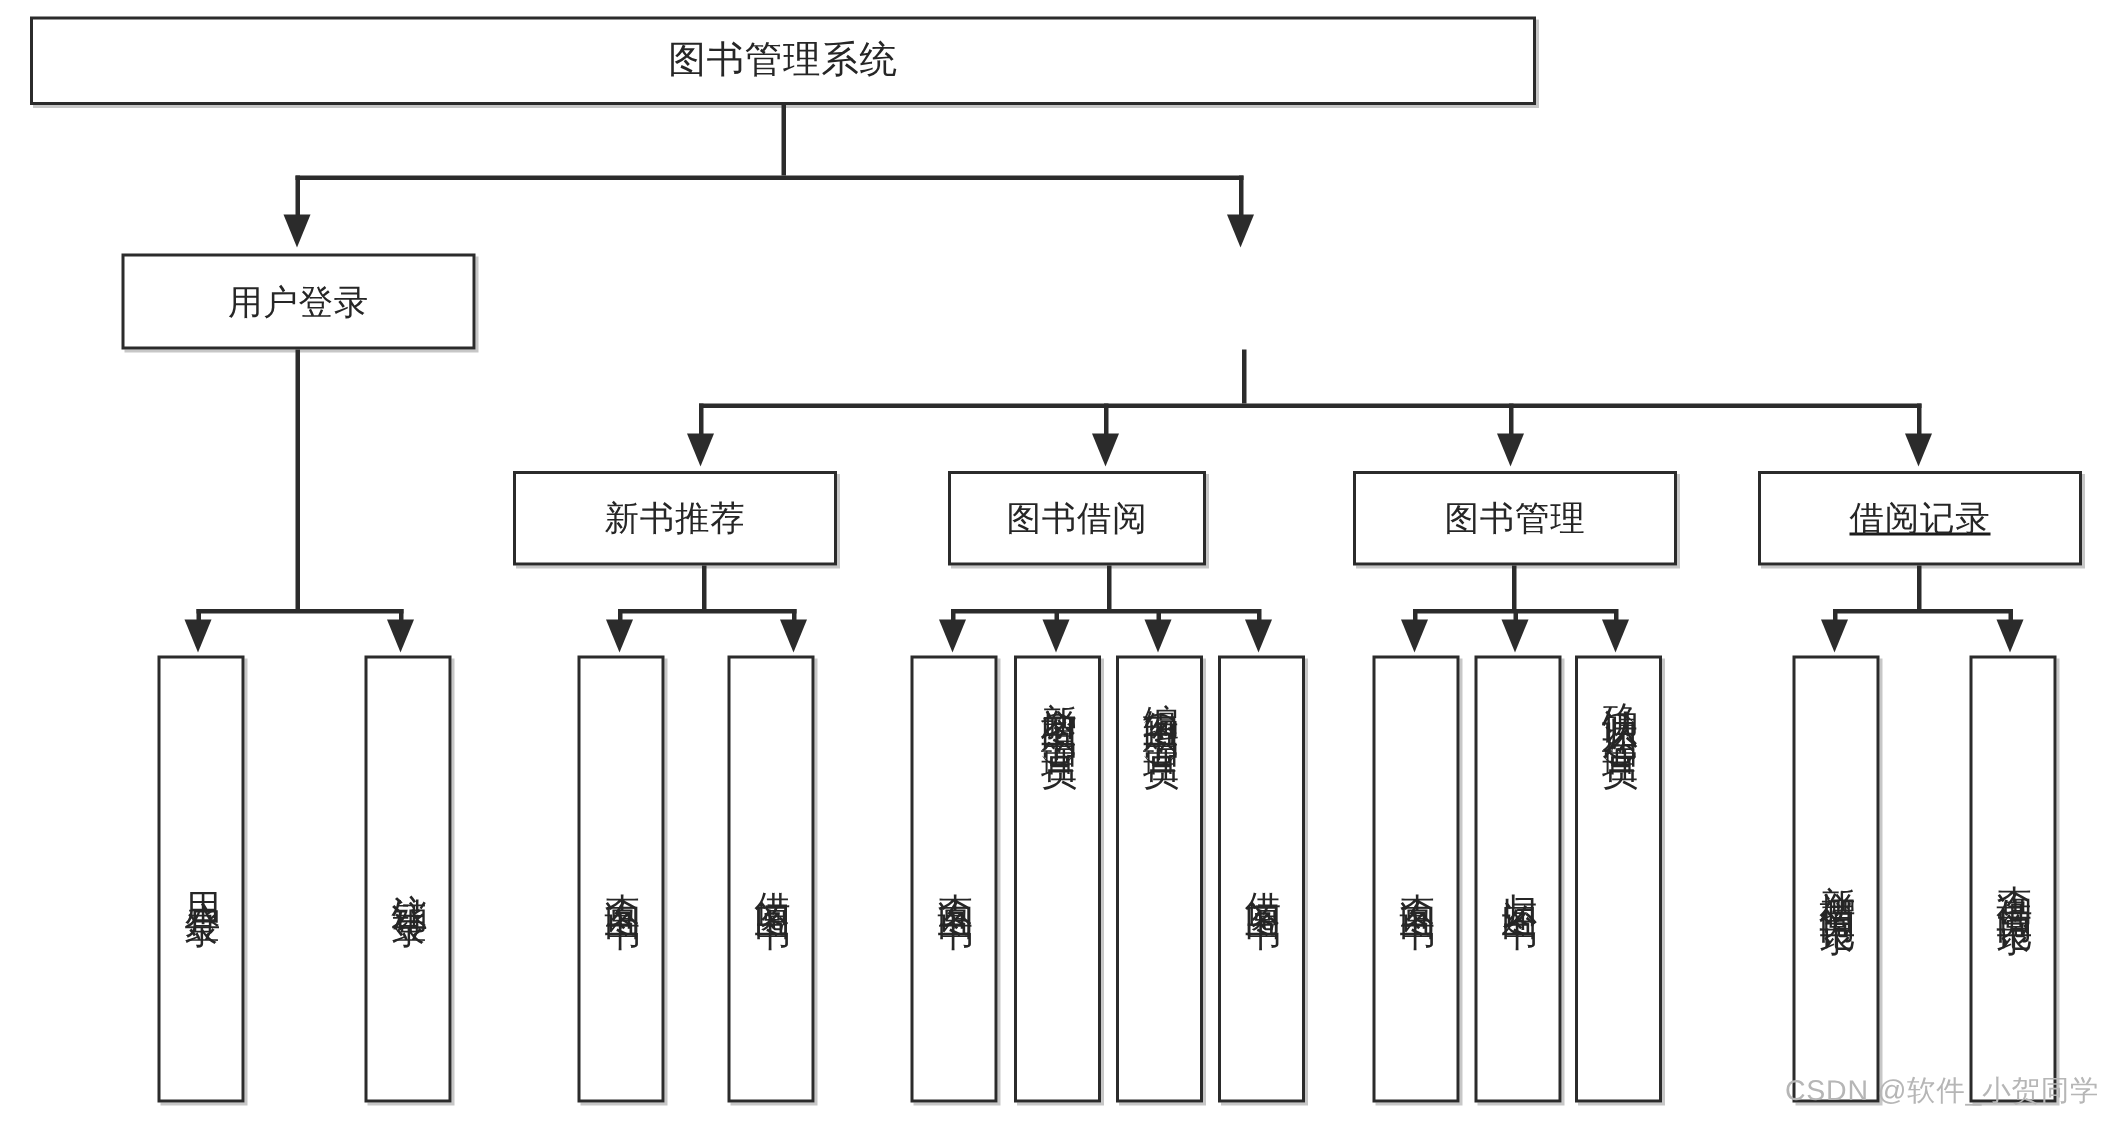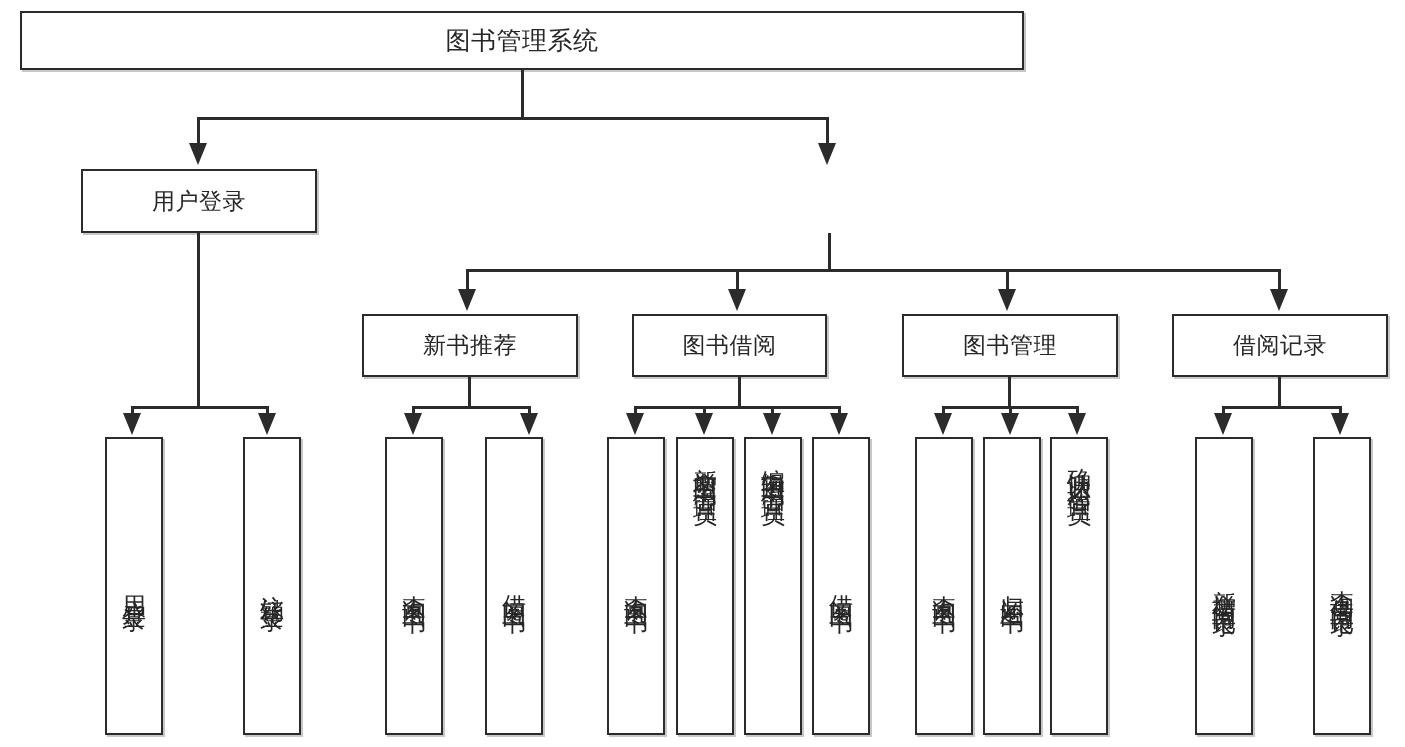--- a/index.html
+++ b/index.html
@@ -122,30 +122,30 @@
   <div class="hline" style="left:466px;top:269px;width:815px;height:3px;"></div>
   <div class="vline" style="left:466px;top:269px;width:3px;height:22px;"></div>
   <div class="vline" style="left:736px;top:269px;width:3px;height:22px;"></div>
   <div class="vline" style="left:1006px;top:269px;width:3px;height:22px;"></div>
   <div class="vline" style="left:1278px;top:269px;width:3px;height:22px;"></div>
   <div class="arrow" style="left:458px;top:289px;"></div>
   <div class="arrow" style="left:728px;top:289px;"></div>
   <div class="arrow" style="left:998px;top:289px;"></div>
   <div class="arrow" style="left:1270px;top:289px;"></div>
 
-  <div class="node lvl3" style="left:362px;top:314px;width:216px;height:63px;justify-content:center;">
+  <div class="node lvl3" style="left:342px;top:314px;width:216px;height:63px;justify-content:center;">
     <span class="label">新书推荐</span>
   </div>
-  <div class="node lvl3" style="left:632px;top:314px;width:195px;height:63px;">
+  <div class="node lvl3" style="left:632px;top:314px;width:172px;height:63px;">
     <span class="label">图书借阅</span>
   </div>
   <div class="node lvl3" style="left:902px;top:314px;width:216px;height:63px;">
     <span class="label">图书管理</span>
   </div>
-  <div class="node lvl3" style="left:1172px;top:314px;width:216px;height:63px;">
+  <div class="node lvl3" style="left:1172px;top:314px;width:216px;height:63px;text-decoration:underline;">
     <span class="label">借阅记录</span>
   </div>
 
   <div class="vline" style="left:468px;top:377px;width:3px;height:29px;"></div>
   <div class="hline" style="left:412px;top:406px;width:119px;height:3px;"></div>
   <div class="vline" style="left:412px;top:406px;width:3px;height:9px;"></div>
   <div class="vline" style="left:528px;top:406px;width:3px;height:9px;"></div>
   <div class="arrow" style="left:404px;top:413px;"></div>
   <div class="arrow" style="left:520px;top:413px;"></div>
 
@@ -213,14 +213,15 @@
     <span class="label">确认归还（管理员）</span>
   </div>
 
   <div class="node leaf centered" style="left:1195px;top:437px;width:58px;height:298px;">
     <span class="label">新增借阅记录</span>
   </div>
   <div class="node leaf centered" style="left:1313px;top:437px;width:58px;height:298px;">
     <span class="label">查询借阅记录</span>
   </div>
 
+  <div class="watermark" style="left:1190px;top:714px;">CSDN @软件_小贺同学</div>
 
 </div>
 
 </body></html>

